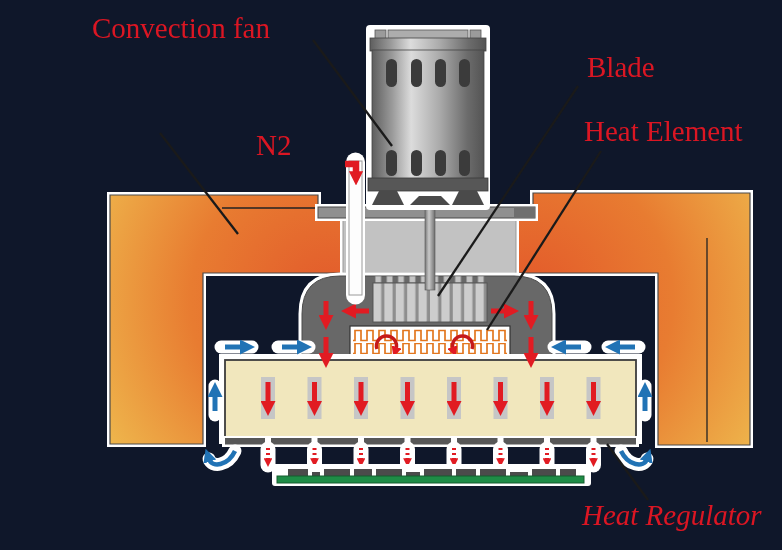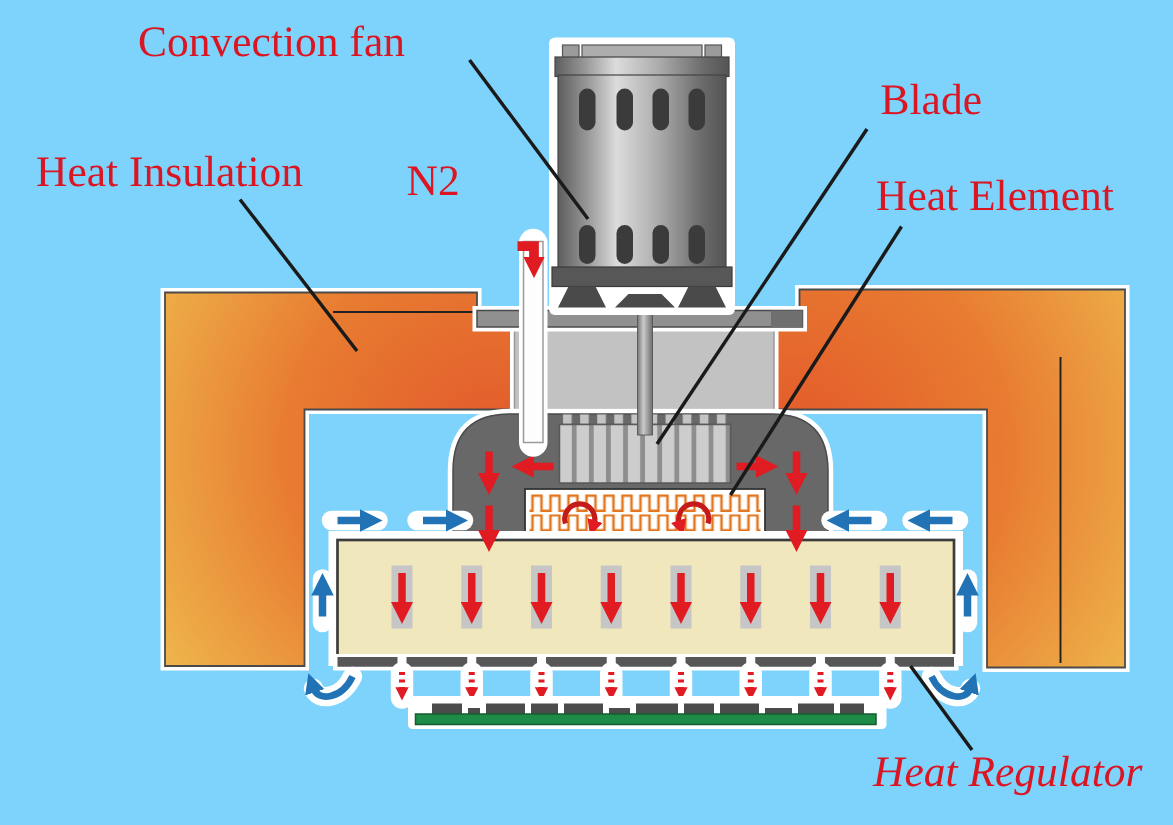--- a/index.html
+++ b/index.html
@@ -1,16 +1,16 @@
 <!DOCTYPE html>
 <html><head>
 <meta charset="utf-8">
 <style>
   html,body{margin:0;padding:0;}
-  #stage{position:relative;width:782px;height:550px;background:#7dd3fc;overflow:hidden;
+  #stage{position:relative;width:782px;height:550px;background:#0f172a;overflow:hidden;
          font-family:"Liberation Serif",serif;}
   #stage svg{position:absolute;left:0;top:0;}
   .lbl{position:absolute;color:#DB1623;font-size:29px;line-height:1.05;white-space:nowrap;
        font-family:"Liberation Serif",serif;}
 </style>
 </head>
 <body>
 
 <div id="stage">
 <svg width="782" height="550" viewBox="0 0 782 550">
@@ -244,18 +244,17 @@
   <g stroke="#1A1A1A" stroke-width="2.3">
     <line x1="313" y1="40" x2="392" y2="146"></line>
     <line x1="160" y1="133" x2="238" y2="234"></line>
     <line x1="578" y1="86" x2="438" y2="296"></line>
     <line x1="601" y1="151" x2="487" y2="330"></line>
     <line x1="648" y1="500" x2="607" y2="444"></line>
   </g>
 </svg>
 
 <div class="lbl" style="left:92px;top:13px;">Convection fan</div>
-<div class="lbl" style="left:24px;top:100px;">Heat Insulation</div>
-<div class="lbl" style="left:256px;top:106px;margin-left:15px;">N2</div>
+<div class="lbl" style="left:256px;top:130px;">N2</div>
 <div class="lbl" style="left:587px;top:52px;">Blade</div>
 <div class="lbl" style="left:584px;top:116px;">Heat Element</div>
 <div class="lbl" style="left:582px;top:500px;font-style:italic;">Heat Regulator</div>
 </div>
 
 </body></html>

